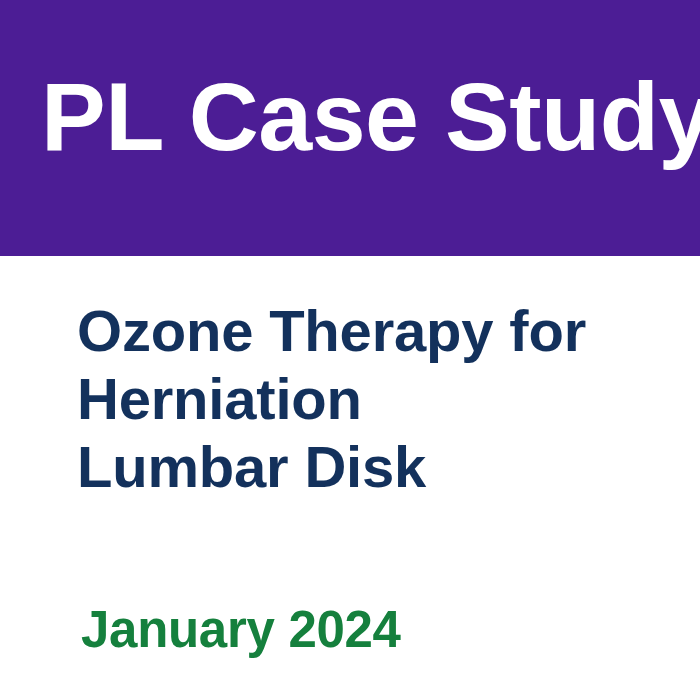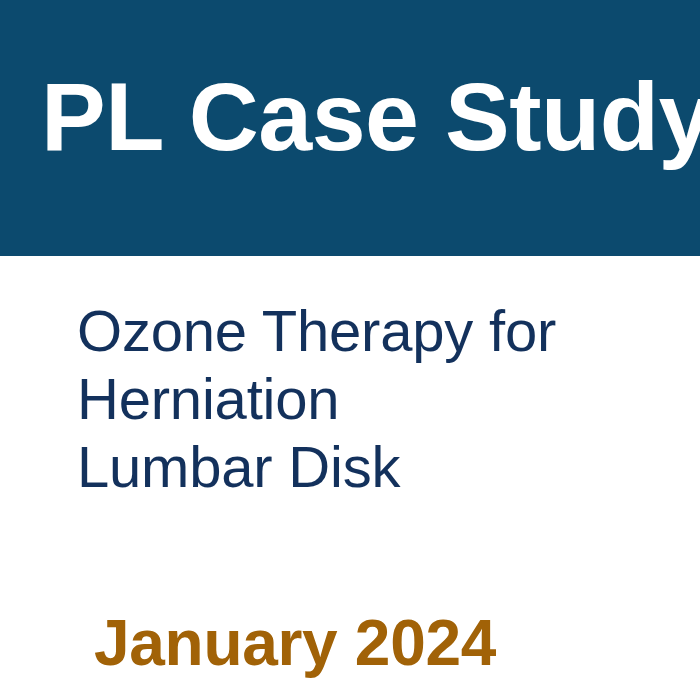--- a/index.html
+++ b/index.html
@@ -22,21 +22,21 @@
     box-sizing: border-box;
   }
 
   
   .header-banner {
     position: absolute;
     left: 0;
     top: 0;
     width: 700px;
     height: 256px;
-    background: #0c4a6e;
+    background: #4c1d95;
     overflow: hidden;
   }
 
   .header-title {
     position: absolute;
     left: 41px;
     top: 58px;
     margin: 0;
     font-family: "Liberation Sans", sans-serif;
     font-size: 97px;
@@ -58,42 +58,42 @@
   }
 
   .subject-title {
     position: absolute;
     left: 77px;
     top: 41px;
     margin: 0;
     width: 560px;
     font-family: "Liberation Sans", sans-serif;
     font-size: 58px;
-    font-weight: normal;
+    font-weight: bold;
     line-height: 68px;
     letter-spacing: -0.2px;
     color: #13315c;
   }
 
   .subject-title .line {
     display: block;
     white-space: nowrap;
   }
 
   .date-label {
     position: absolute;
     left: 77px;
     top: 337px;
-    margin: 17px;
+    margin: 4px;
     font-family: "Liberation Sans", sans-serif;
-    font-size: 64px;
+    font-size: 51px;
     font-weight: bold;
     line-height: 66px;
     letter-spacing: -0.3px;
-    color: #a16207;
+    color: #15803d;
     white-space: nowrap;
   }
 </style>
 </head>
 <body>
 
 <div class="slide">
 
   <div class="header-banner">
     <h1 class="header-title">PL Case Study</h1>

